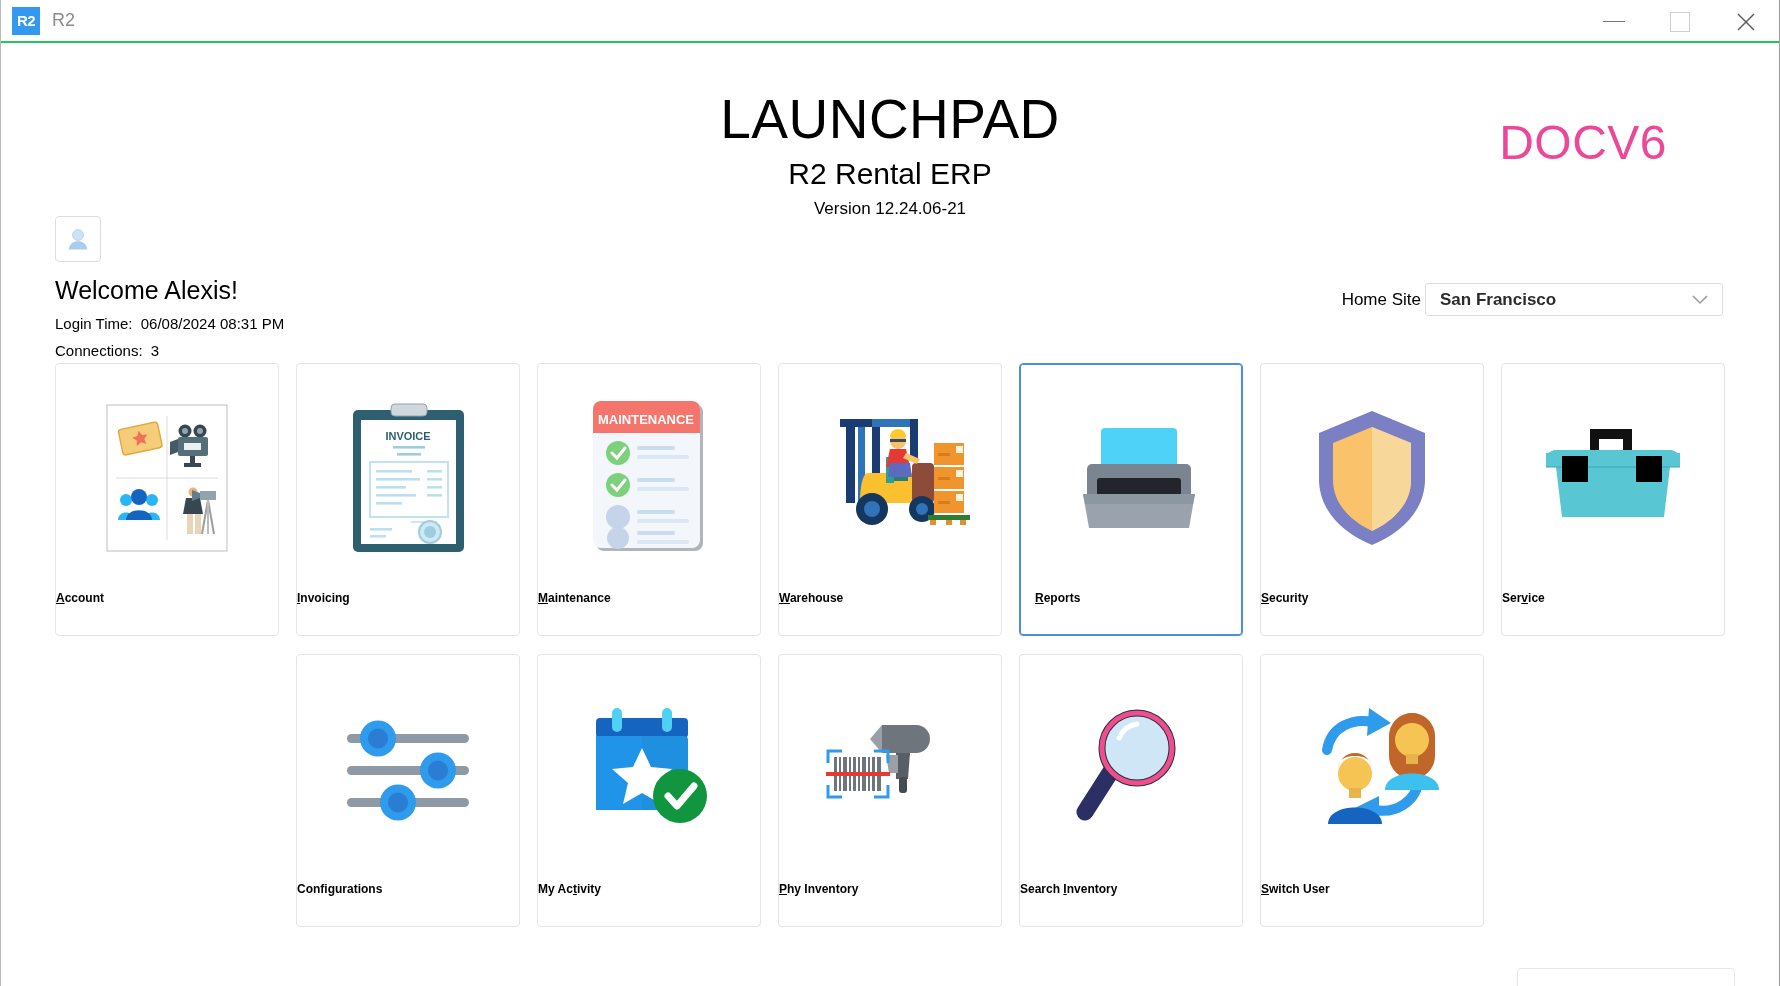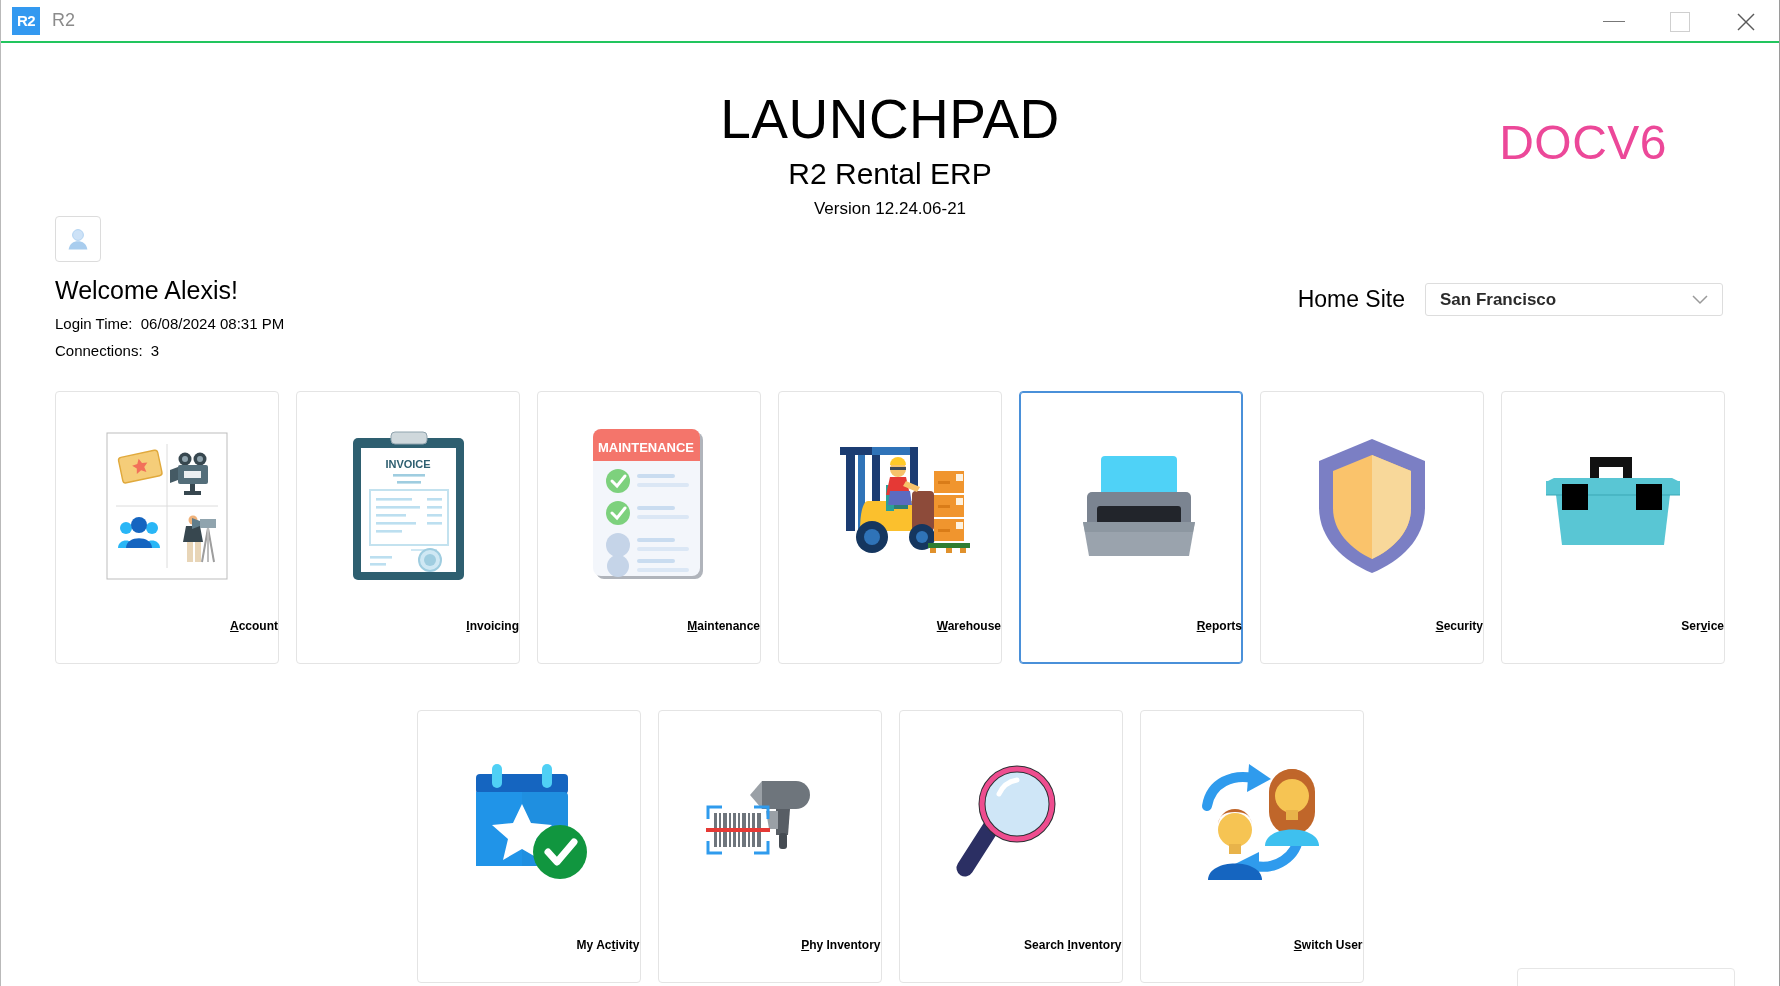--- a/index.html
+++ b/index.html
@@ -116,23 +116,23 @@
   }
   .meta-line .lbl { margin-right: 4px; }
 
   
   .homesite {
     position: absolute;
     right: 56px; top: 240px;
     display: flex; align-items: center;
   }
   .homesite-label {
-    font-size: 23px;
-    color: #000000;
-    margin-right: 20px;
+    font-size: 17px;
+    color: #000000;
+    margin-right: 4px;
     white-space: nowrap;
   }
   .select {
     position: relative;
     width: 298px; height: 33px;
     border: 1px solid #dddddd;
     border-radius: 3px;
     background: #ffffff;
     display: flex; align-items: center;
     padding: 0 14px;
@@ -159,24 +159,23 @@
     gap: 17px;
     margin-bottom: 18px;
   }
   .tile {
     width: 224px; height: 273px;
     border: 1px solid #e4e4e4;
     border-radius: 4px;
     background: #ffffff;
     display: flex;
     flex-direction: column;
-    align-items: flex-end;
+    align-items: flex-start;
     cursor: default;
     position: relative;
-    margin-top: 28px;
   }
   .tile.focused {
     border: 1px solid #4a90d9;
     box-shadow: 0 0 0 1px #4a90d9 inset;
     padding-left: 15px;
   }
   .tile-icon {
     flex: 1;
     display: flex; align-items: center; justify-content: center;
     width: 100%;
@@ -469,20 +468,36 @@
             <rect x="98" y="33" width="26" height="26" fill="#000000"></rect>
           </svg>
         </div>
         <div class="tile-label">Ser<u>v</u>ice</div>
       </div>
 
     </div>
 
     <div class="tile-row">
 
+      <div class="tile">
+        <div class="tile-icon">
+          <svg width="130" height="110" viewBox="0 0 130 110">
+            <rect x="4" y="20" width="122" height="9" rx="4.5" fill="#8e99a6"></rect>
+            <rect x="4" y="52" width="122" height="9" rx="4.5" fill="#8e99a6"></rect>
+            <rect x="4" y="84" width="122" height="9" rx="4.5" fill="#8e99a6"></rect>
+            <circle cx="35" cy="24.5" r="18" fill="#2f9bed"></circle>
+            <circle cx="35" cy="24.5" r="10" fill="#2b7cd3"></circle>
+            <circle cx="95" cy="56.5" r="18" fill="#2f9bed"></circle>
+            <circle cx="95" cy="56.5" r="10" fill="#2b7cd3"></circle>
+            <circle cx="55" cy="88.5" r="18" fill="#2f9bed"></circle>
+            <circle cx="55" cy="88.5" r="10" fill="#2b7cd3"></circle>
+          </svg>
+        </div>
+        <div class="tile-label">Configurations</div>
+      </div>
 
       <div class="tile">
         <div class="tile-icon">
           <svg width="130" height="130" viewBox="0 0 130 130">
             <rect x="12" y="14" width="92" height="20" rx="4" fill="#1565c0"></rect>
             <rect x="12" y="32" width="92" height="74" rx="4" fill="#1f8fe0"></rect>
             <rect x="12" y="32" width="46" height="74" fill="#2094e8"></rect>
             <rect x="28" y="4" width="10" height="24" rx="5" fill="#4fd0f5"></rect>
             <rect x="78" y="4" width="10" height="24" rx="5" fill="#4fd0f5"></rect>
             <polygon points="58,44 67,63 88,65 72,79 77,100 58,89 39,100 44,79 28,65 49,63" fill="#ffffff"></polygon>

